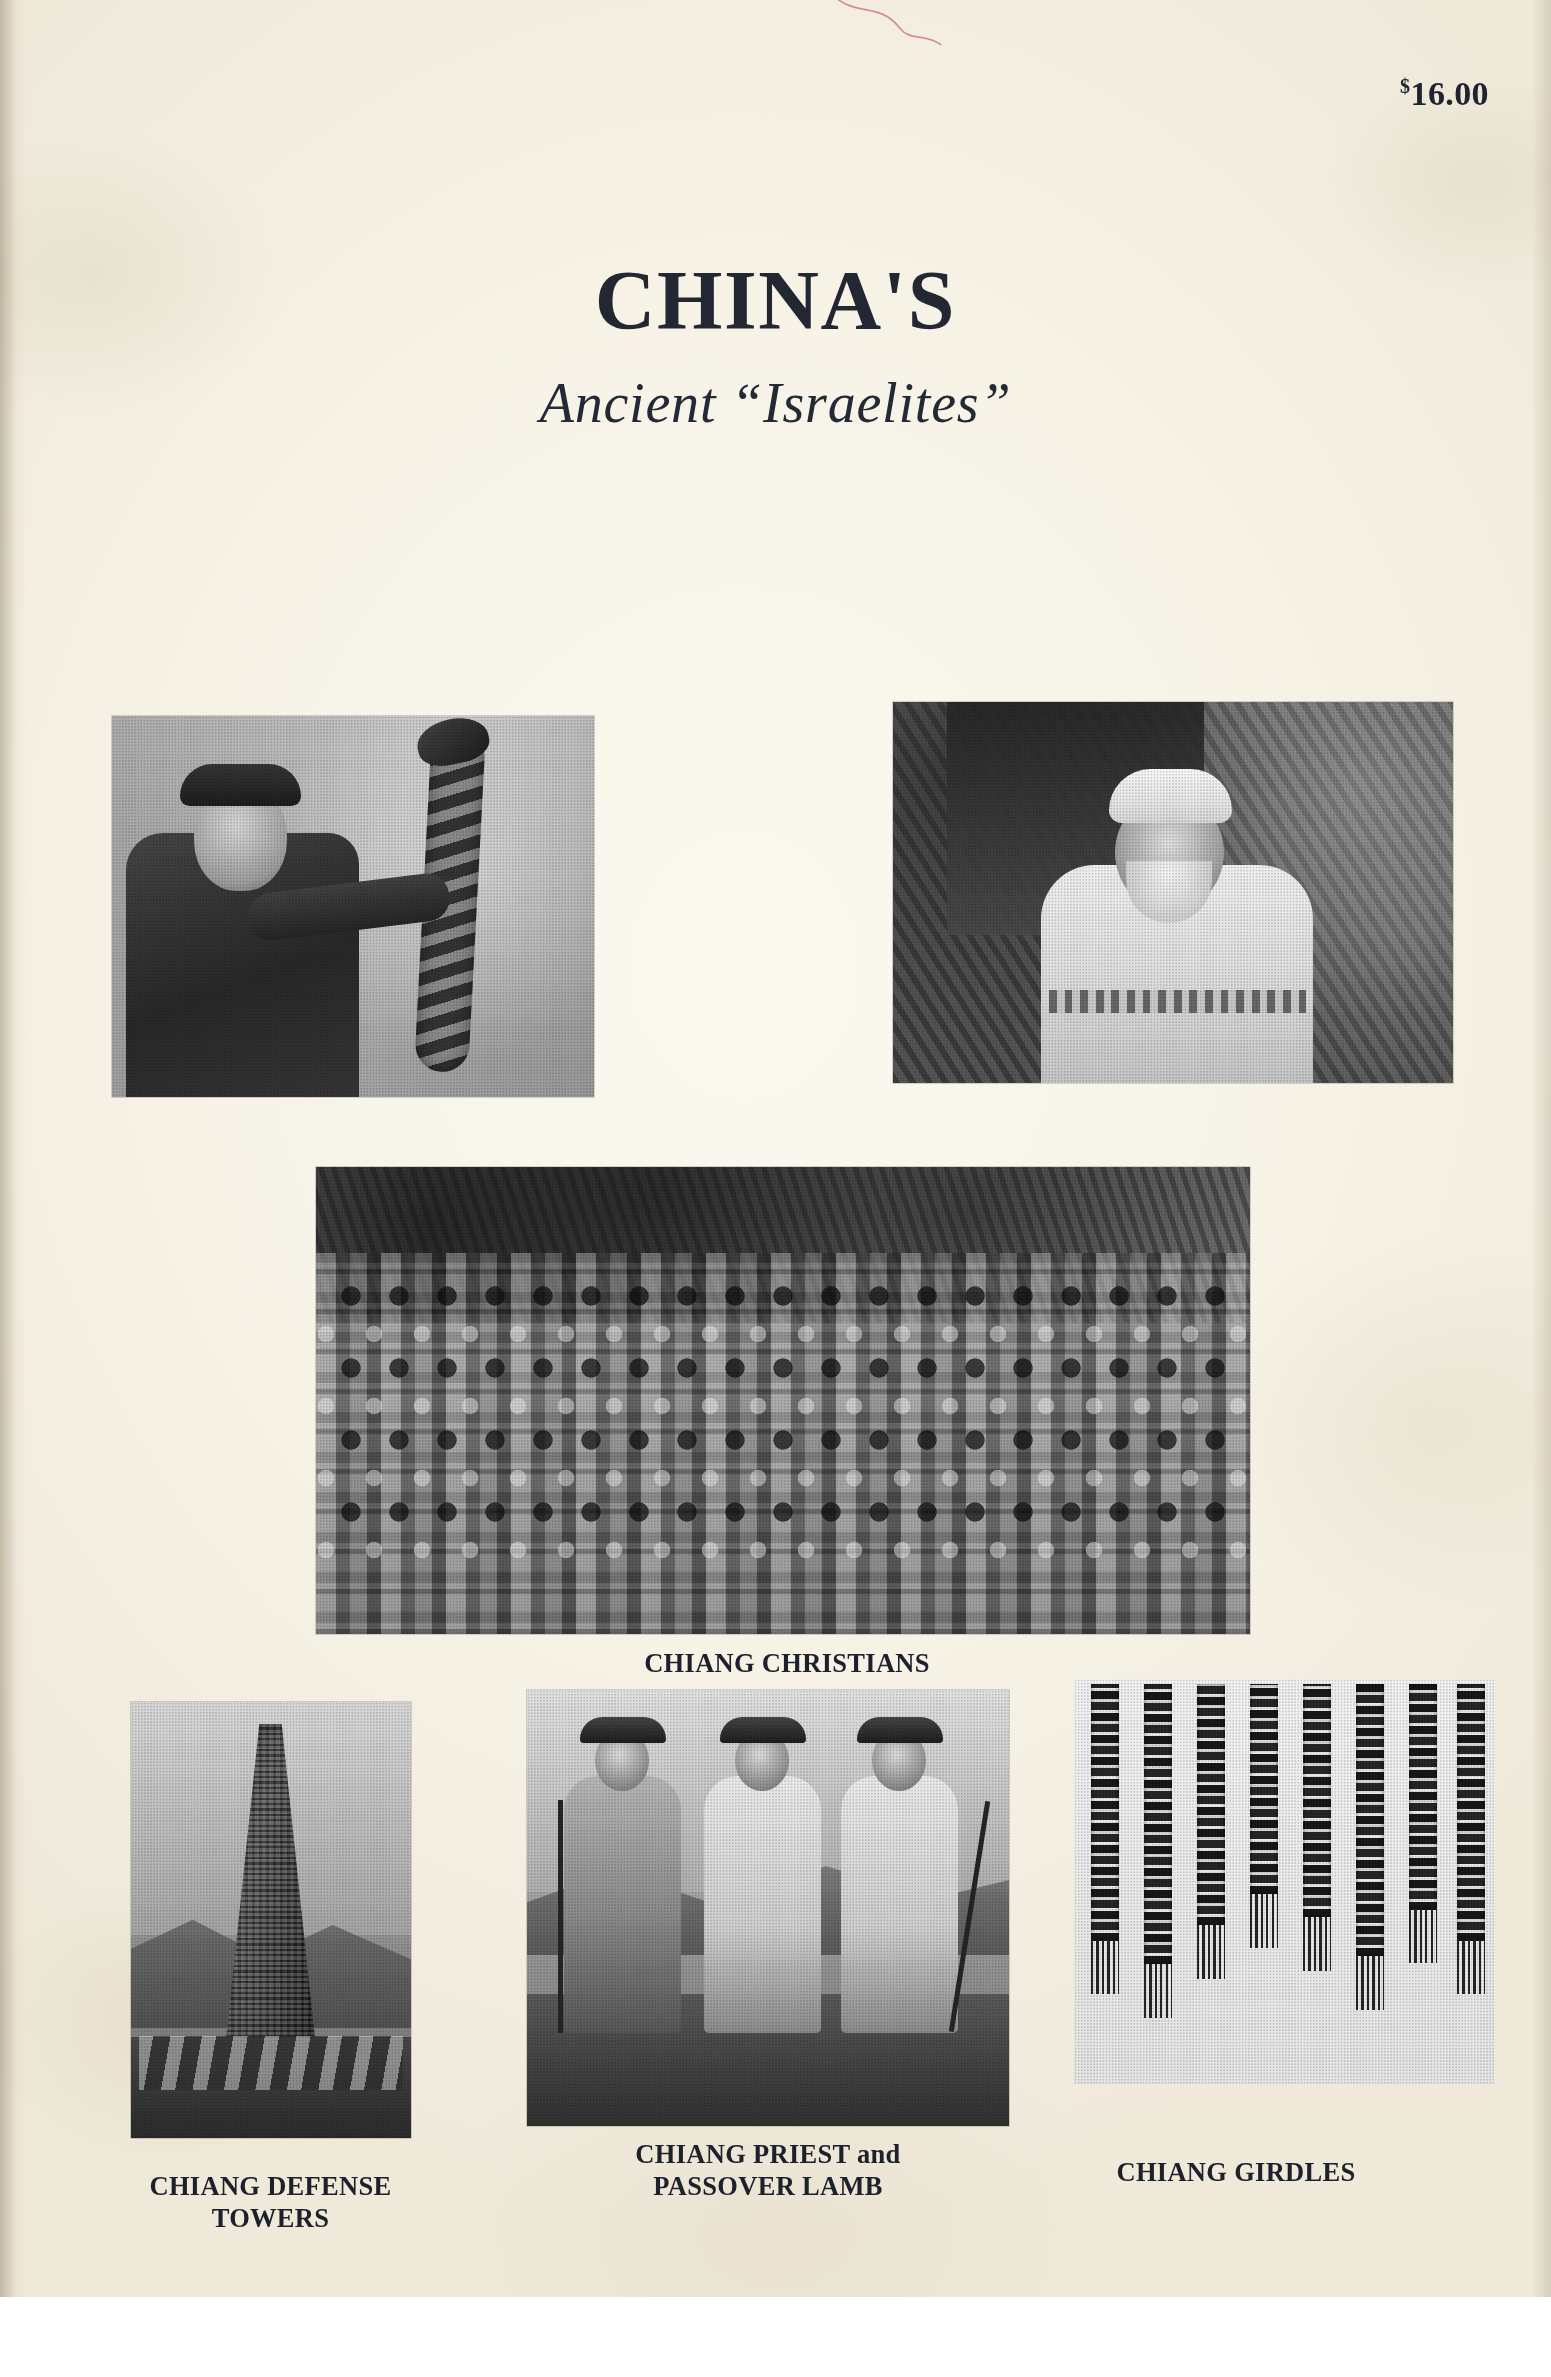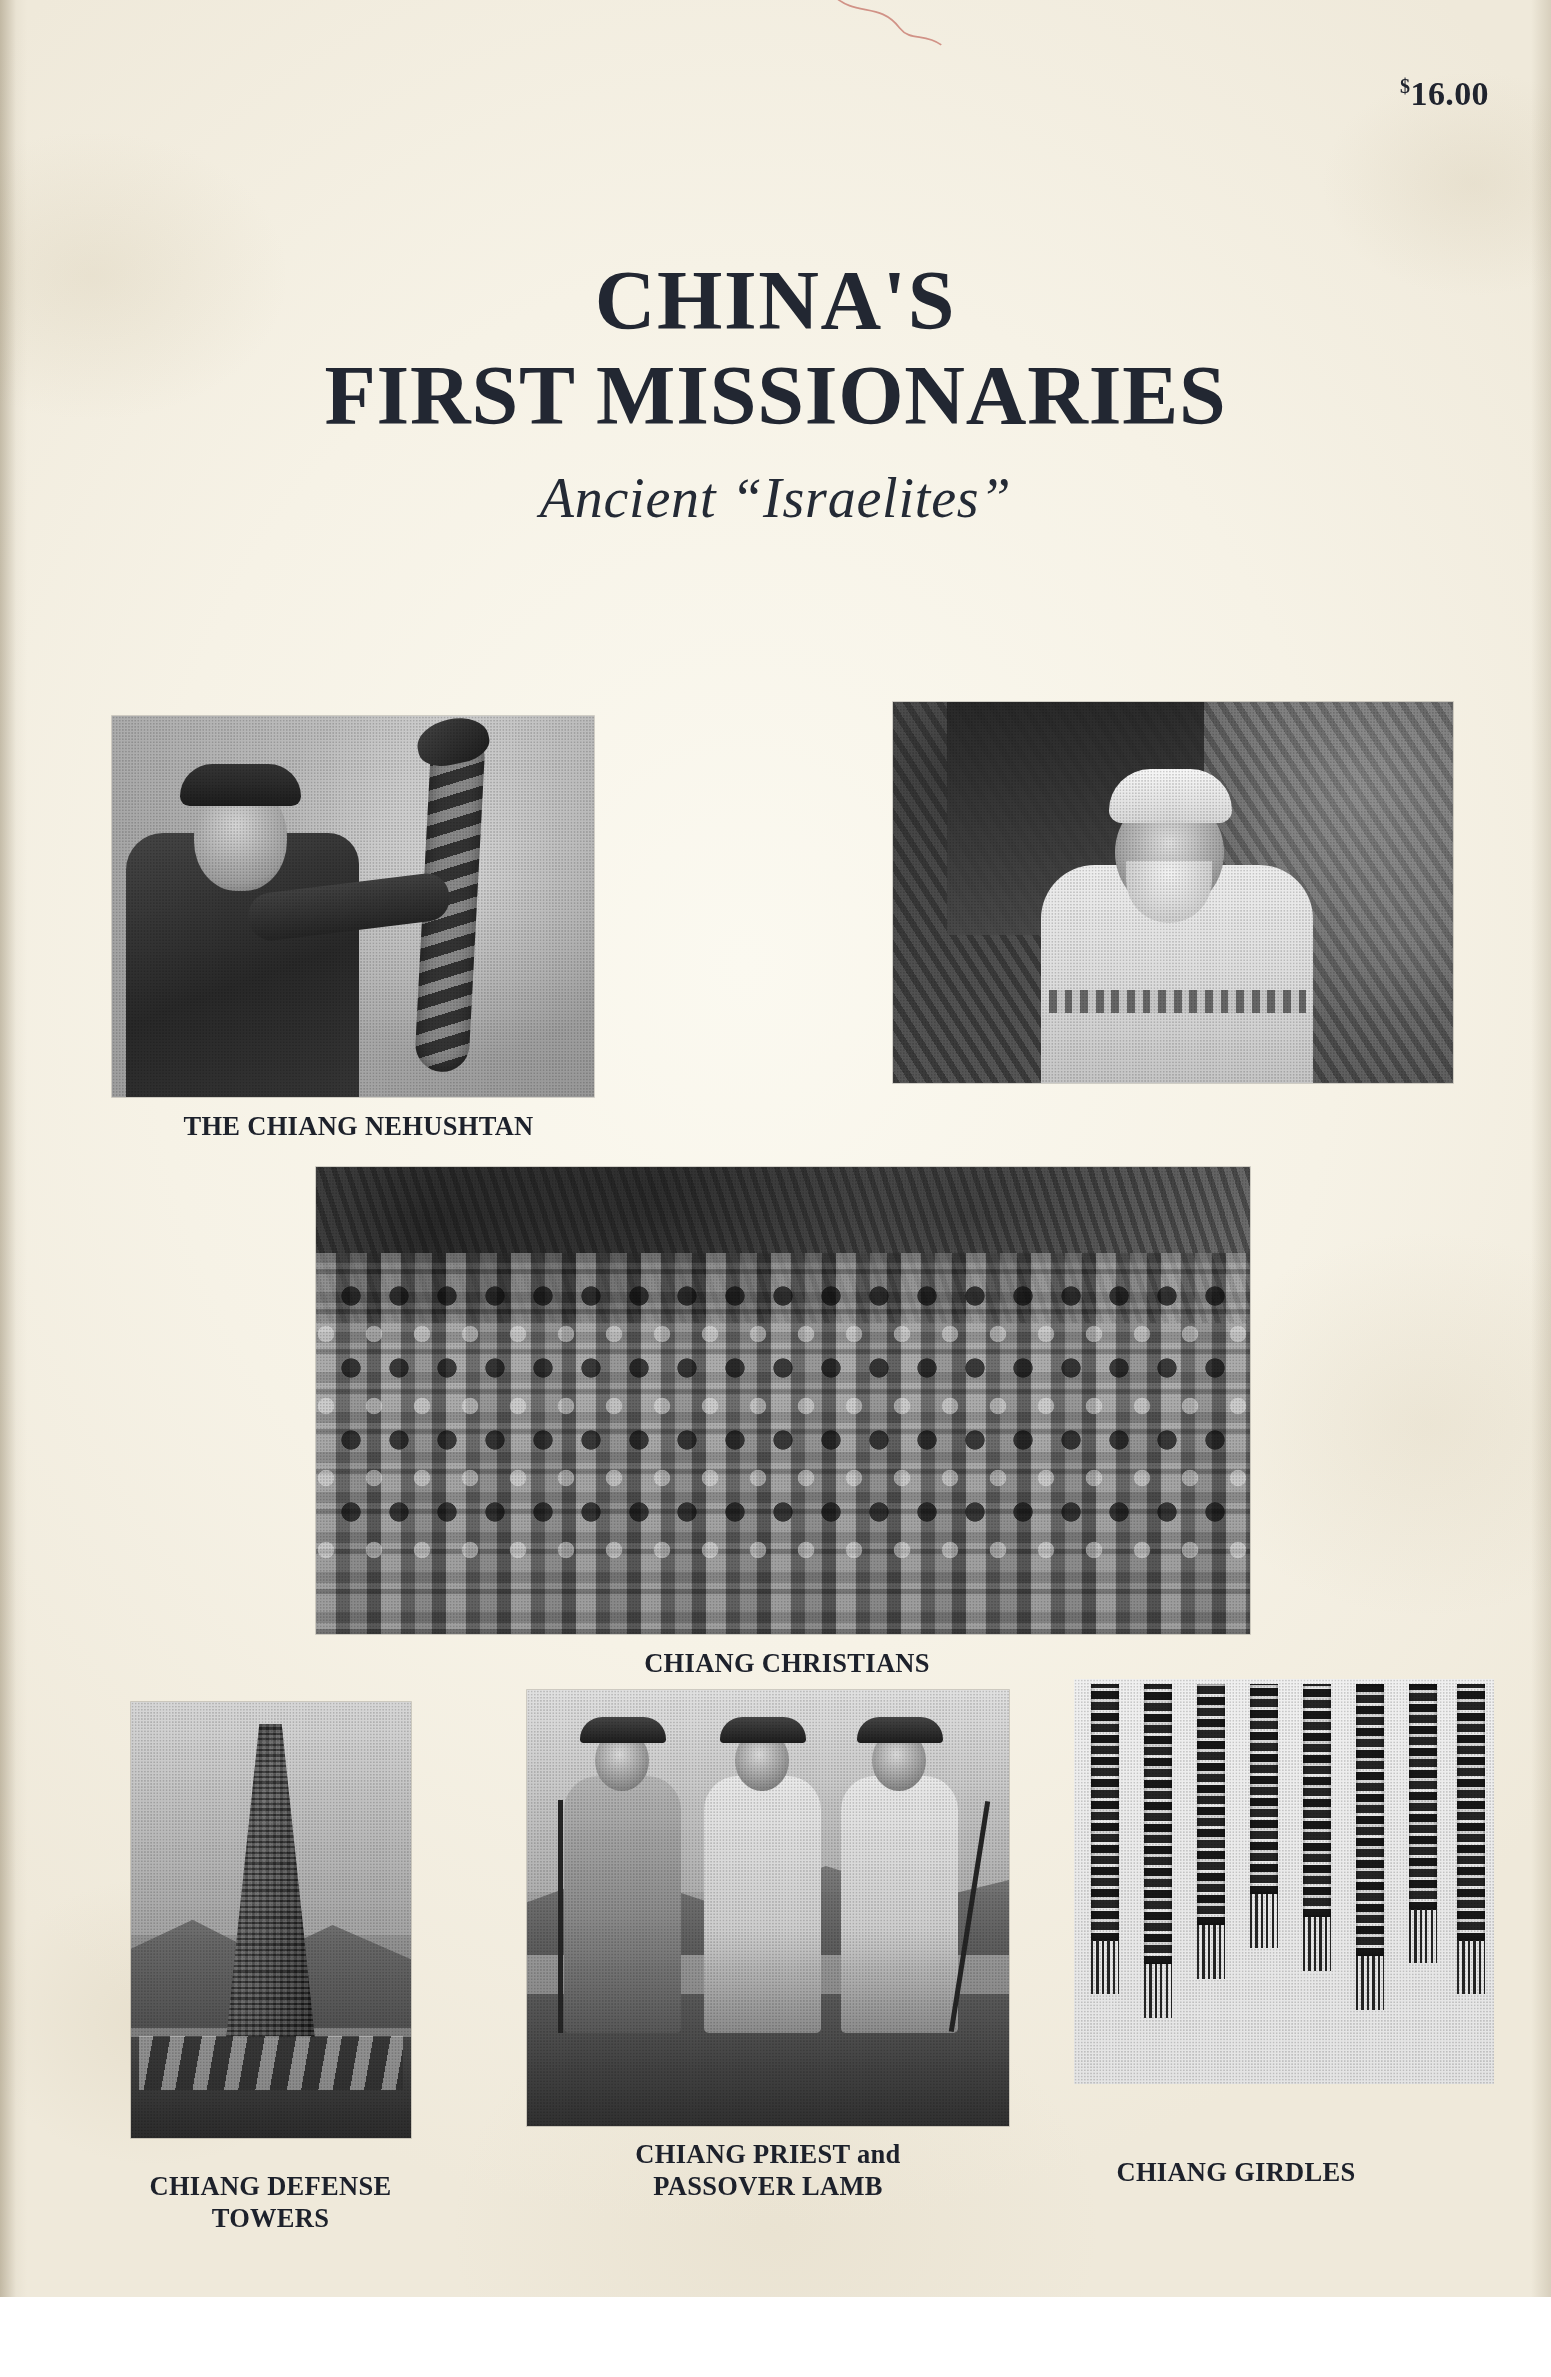--- a/index.html
+++ b/index.html
@@ -389,37 +389,35 @@
   <svg id="pen-mark" viewBox="0 0 180 70">
     <path d="M10 2 C 40 30, 70 10, 96 44 C 110 62, 128 50, 150 66" fill="none" stroke="#b0392f" stroke-width="2.2"></path>
   </svg>
 
   <div id="price-tag">
     <span class="currency">$</span><span>16.00</span>
   </div>
 
   <div id="title-block">
     <div class="title-line" id="title-line-1">CHINA'S</div>
-    <div class="title-line" id="title-line-2">FIRST MISSIONARIES</div>
     <div id="subtitle">Ancient “Israelites”</div>
   </div>
 
   <div class="plate" style="left:112px; top:716px;">
     <div class="photo" id="photo-nehushtan">
       <div class="backdrop"></div>
       <div class="serpent"></div>
       <div class="serpent-head"></div>
       <div class="figure-body"></div>
       <div class="figure-arm"></div>
       <div class="figure-head"></div>
       <div class="figure-hat"></div>
       <div class="halftone"></div>
     </div>
   </div>
-  <div class="cap-abs" style="left:86px; top:1111px; width:545px;">THE CHIANG NEHUSHTAN</div>
 
   <div class="plate" style="left:893px; top:702px;">
     <div class="photo" id="photo-farmer">
       <div class="foliage"></div>
       <div class="doorframe"></div>
       <div class="robe"></div>
       <div class="belt"></div>
       <div class="face"></div>
       <div class="beard"></div>
       <div class="turban"></div>

